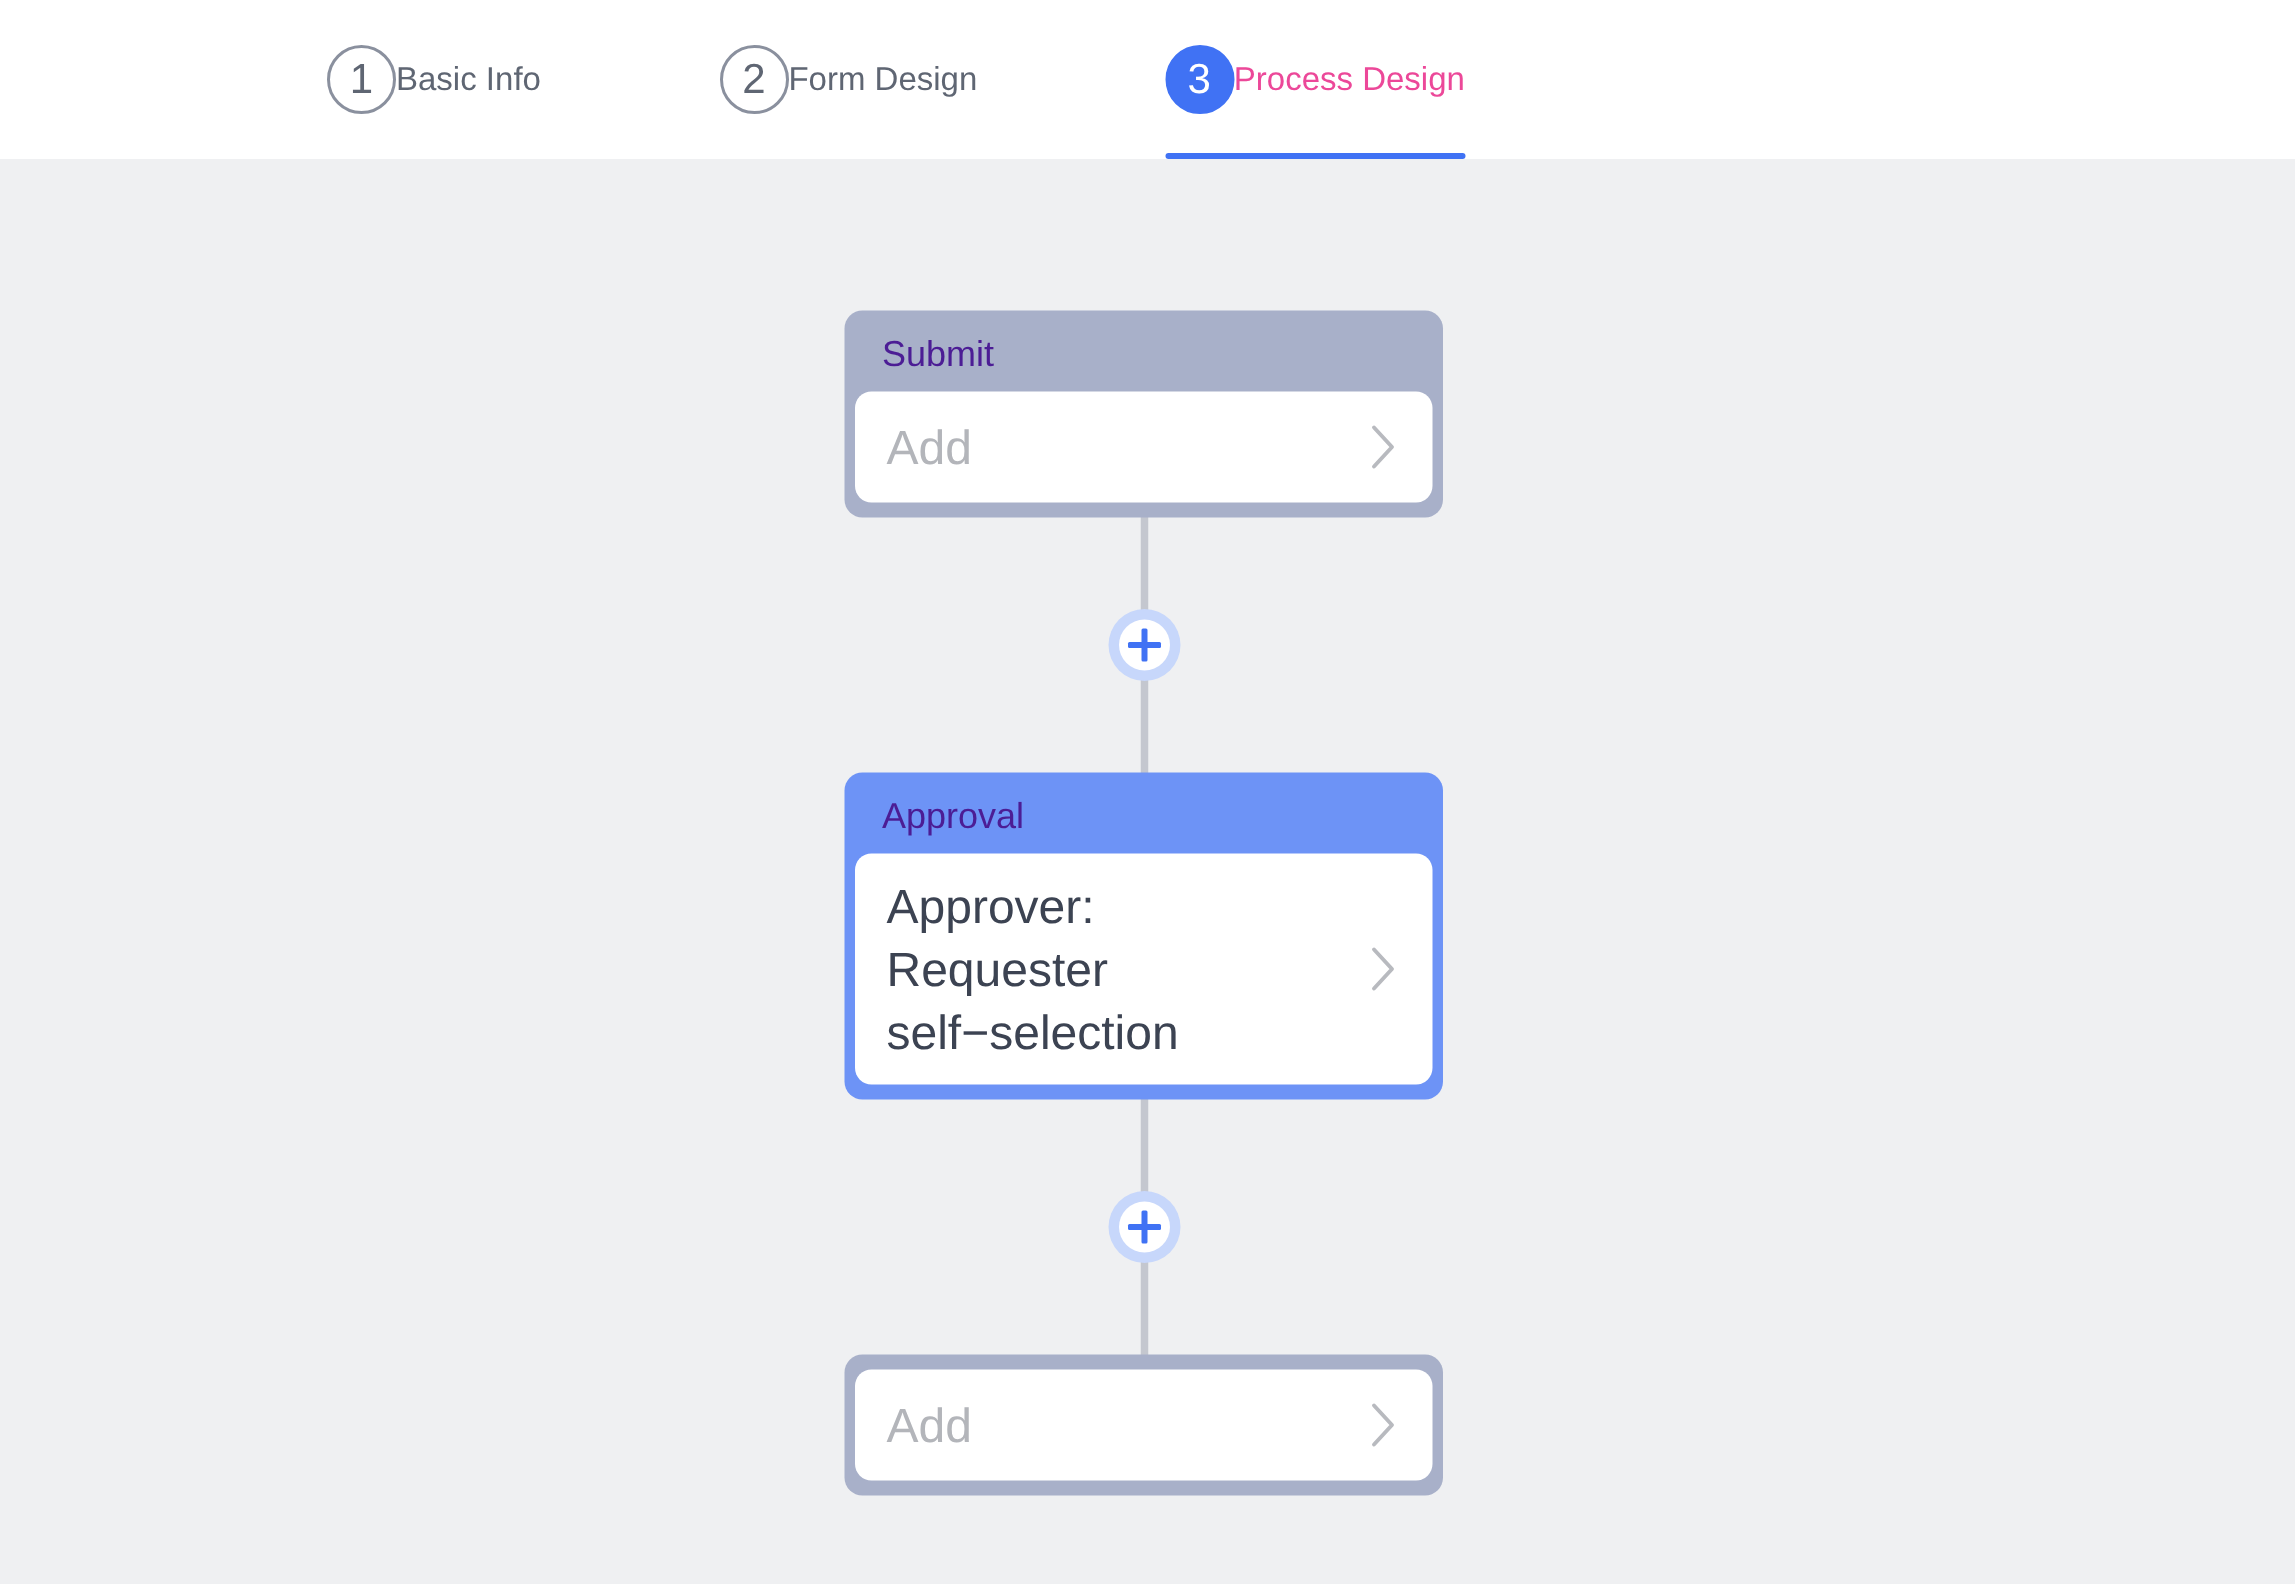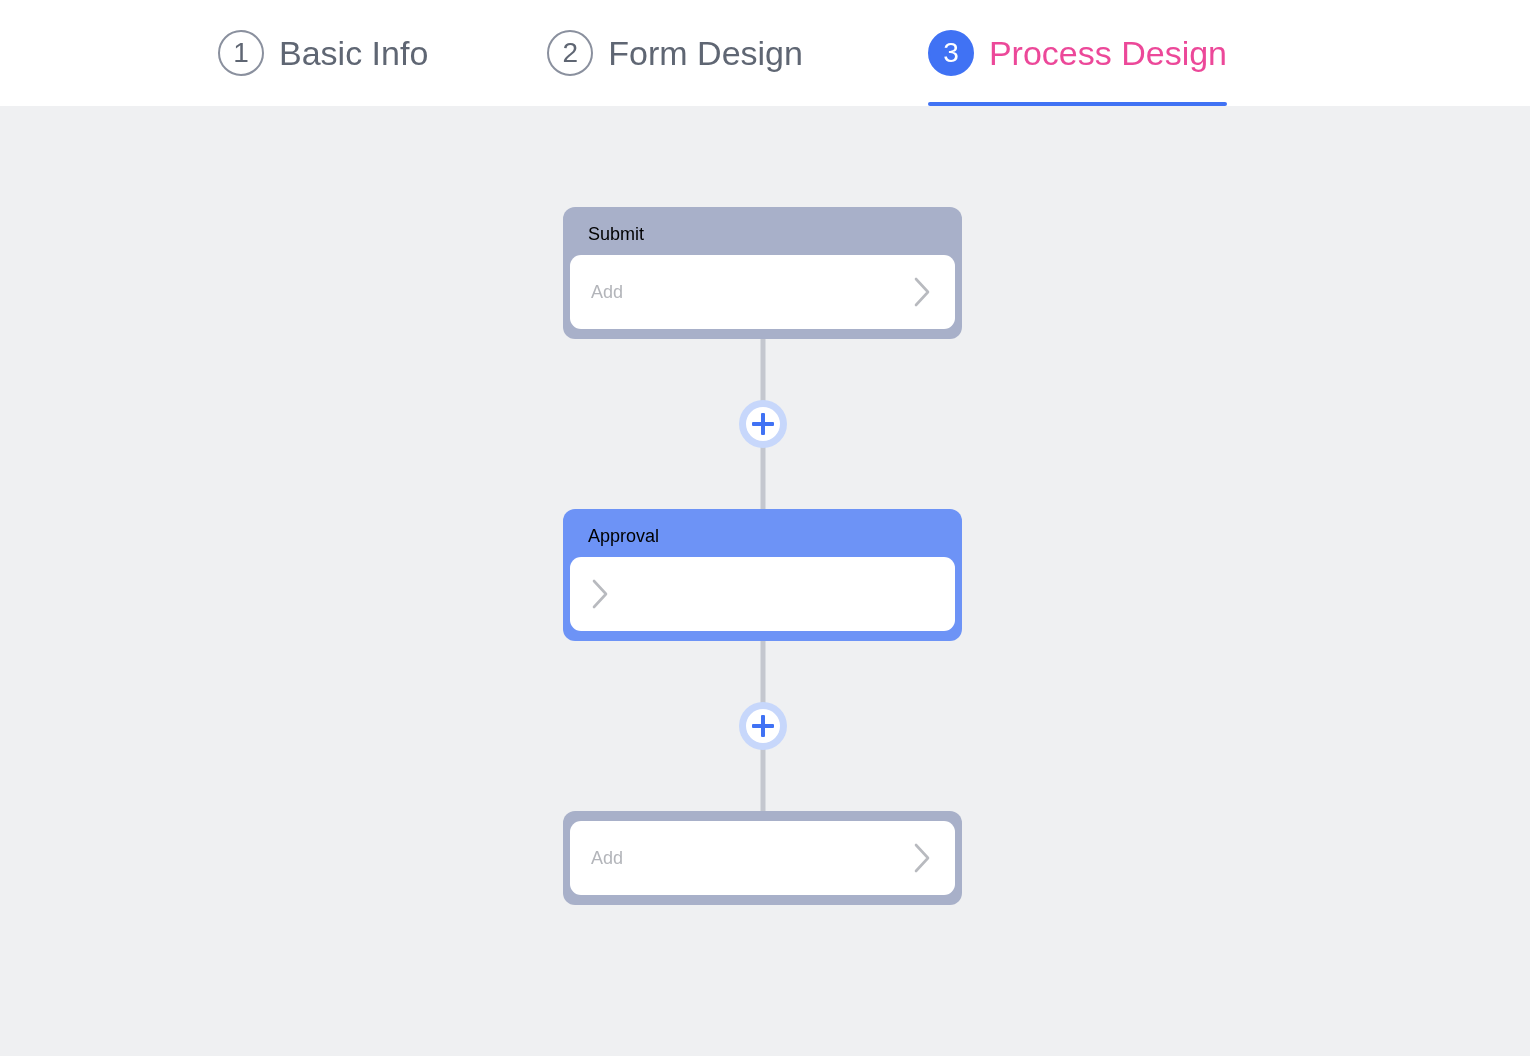--- a/index.html
+++ b/index.html
@@ -62,23 +62,22 @@
     background: transparent;
   }
 
   .step-badge.active {
     background: #4072f4;
     color: #ffffff;
     border: 2px solid #4072f4;
   }
 
   .step-label {
-    font-size: 34px;
+    font-size: 22px;
     line-height: 1;
-    margin-left: 15px;
     white-space: nowrap;
   }
 
   .step-label.inactive { color: #5f6673; }
   .step-label.active   { color: #ec4899; }
 
   .step-underline {
     position: absolute;
     left: 0;
     bottom: 0;
@@ -112,39 +111,39 @@
     width: 399px;
     border-radius: 12px;
     padding: 10px 7px 10px 7px;
     z-index: 2;
   }
 
   .node.neutral { background: #a8b0c9; }
   .node.active  { background: #6d93f6; }
 
   .node-title {
-    color: #000000;
-    font-size: 18px;
+    color: #4c1d95;
+    font-size: 24px;
     line-height: 1;
     padding: 8px 0 12px 18px;
   }
 
   .node-body {
     background: #ffffff;
     border-radius: 11px;
     min-height: 74px;
     display: flex;
     align-items: center;
     justify-content: space-between;
     padding: 14px 22px 14px 21px;
     cursor: pointer;
   }
 
   .node-body-text {
-    font-size: 18px;
+    font-size: 32px;
     line-height: 42px;
     color: #3c4352;
     max-width: 290px;
   }
 
   .node-body-text.placeholder { color: #b3b5ba; }
 
   .chevron {
     flex: 0 0 auto;
     width: 20px;
@@ -253,20 +252,21 @@
     <div class="connector">
       <span class="connector-line"></span>
       <div class="plus-btn">
         <span class="plus-inner"></span>
       </div>
     </div>
 
     <div class="node active">
       <div class="node-title">Approval</div>
       <div class="node-body">
+        <span class="node-body-text">Approver: Requester self−selection</span>
         <span class="chevron">
           <svg width="20" height="32" viewBox="0 0 20 32" fill="none" xmlns="http://www.w3.org/2000/svg">
             <path d="M3 3 L15 16 L3 29" stroke="#b8babf" stroke-width="2.6" stroke-linecap="round" stroke-linejoin="round"></path>
           </svg>
         </span>
       </div>
     </div>
 
     <div class="connector">
       <span class="connector-line"></span>

